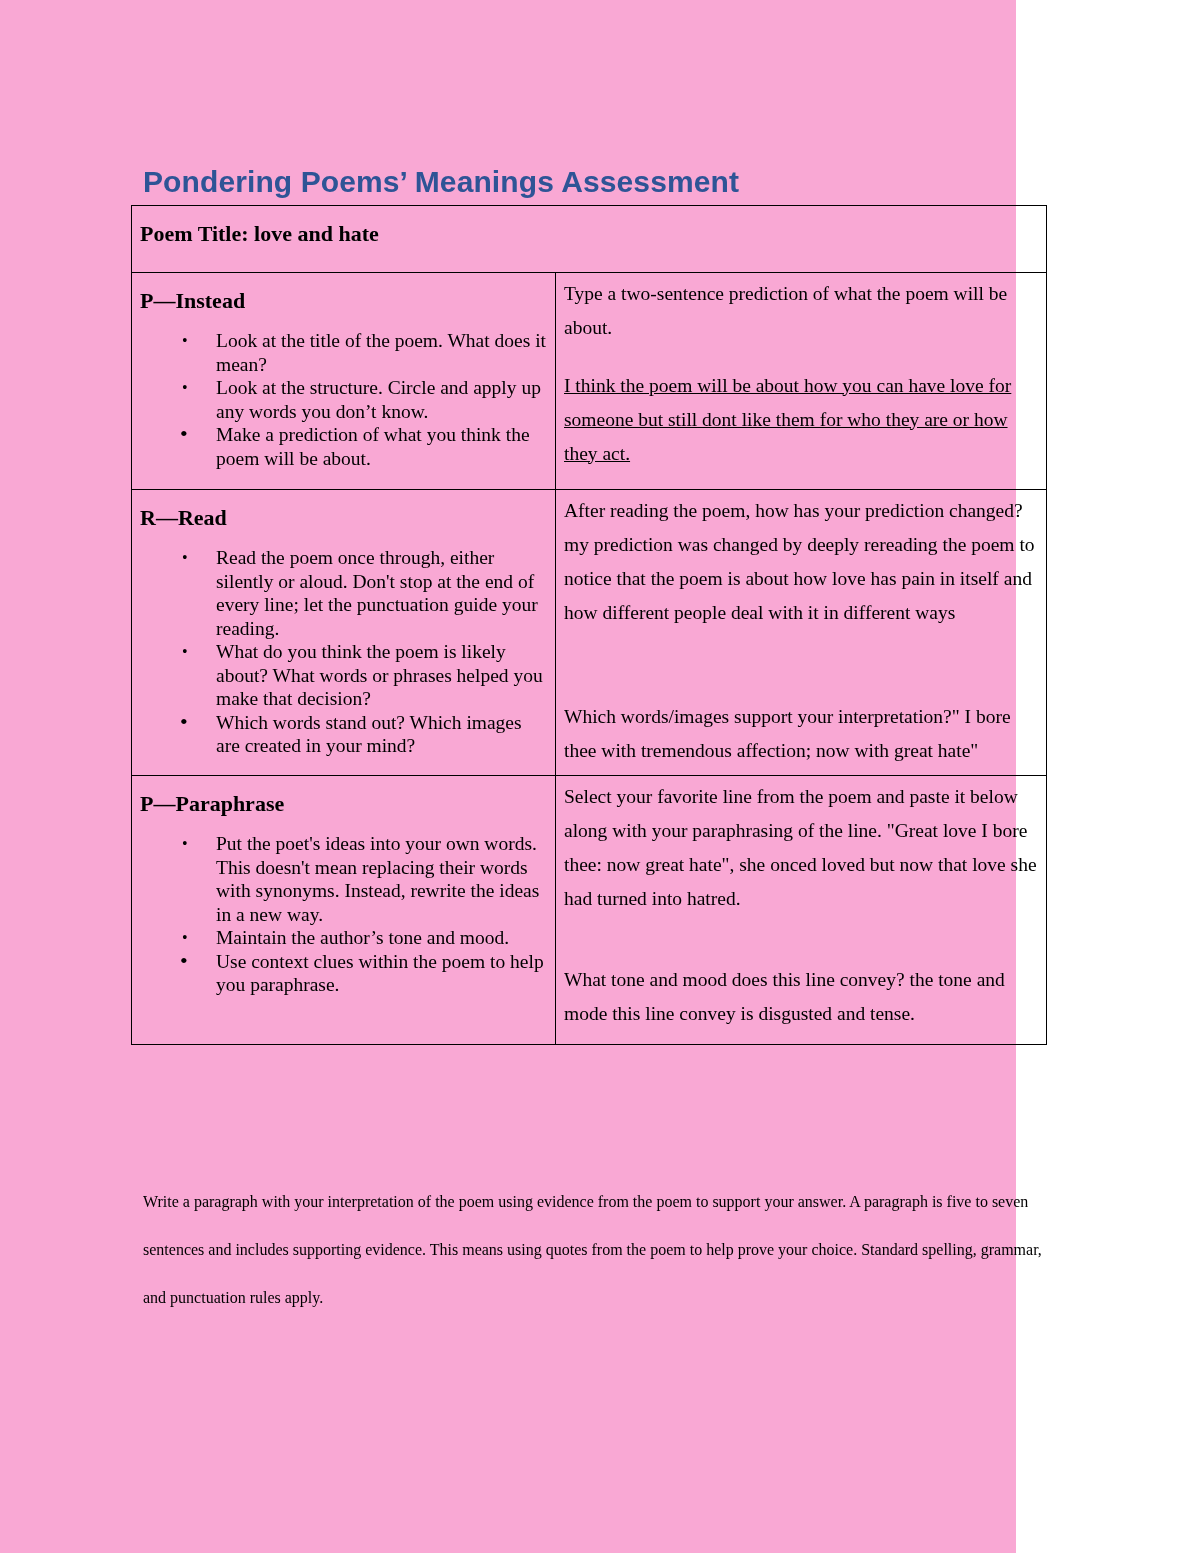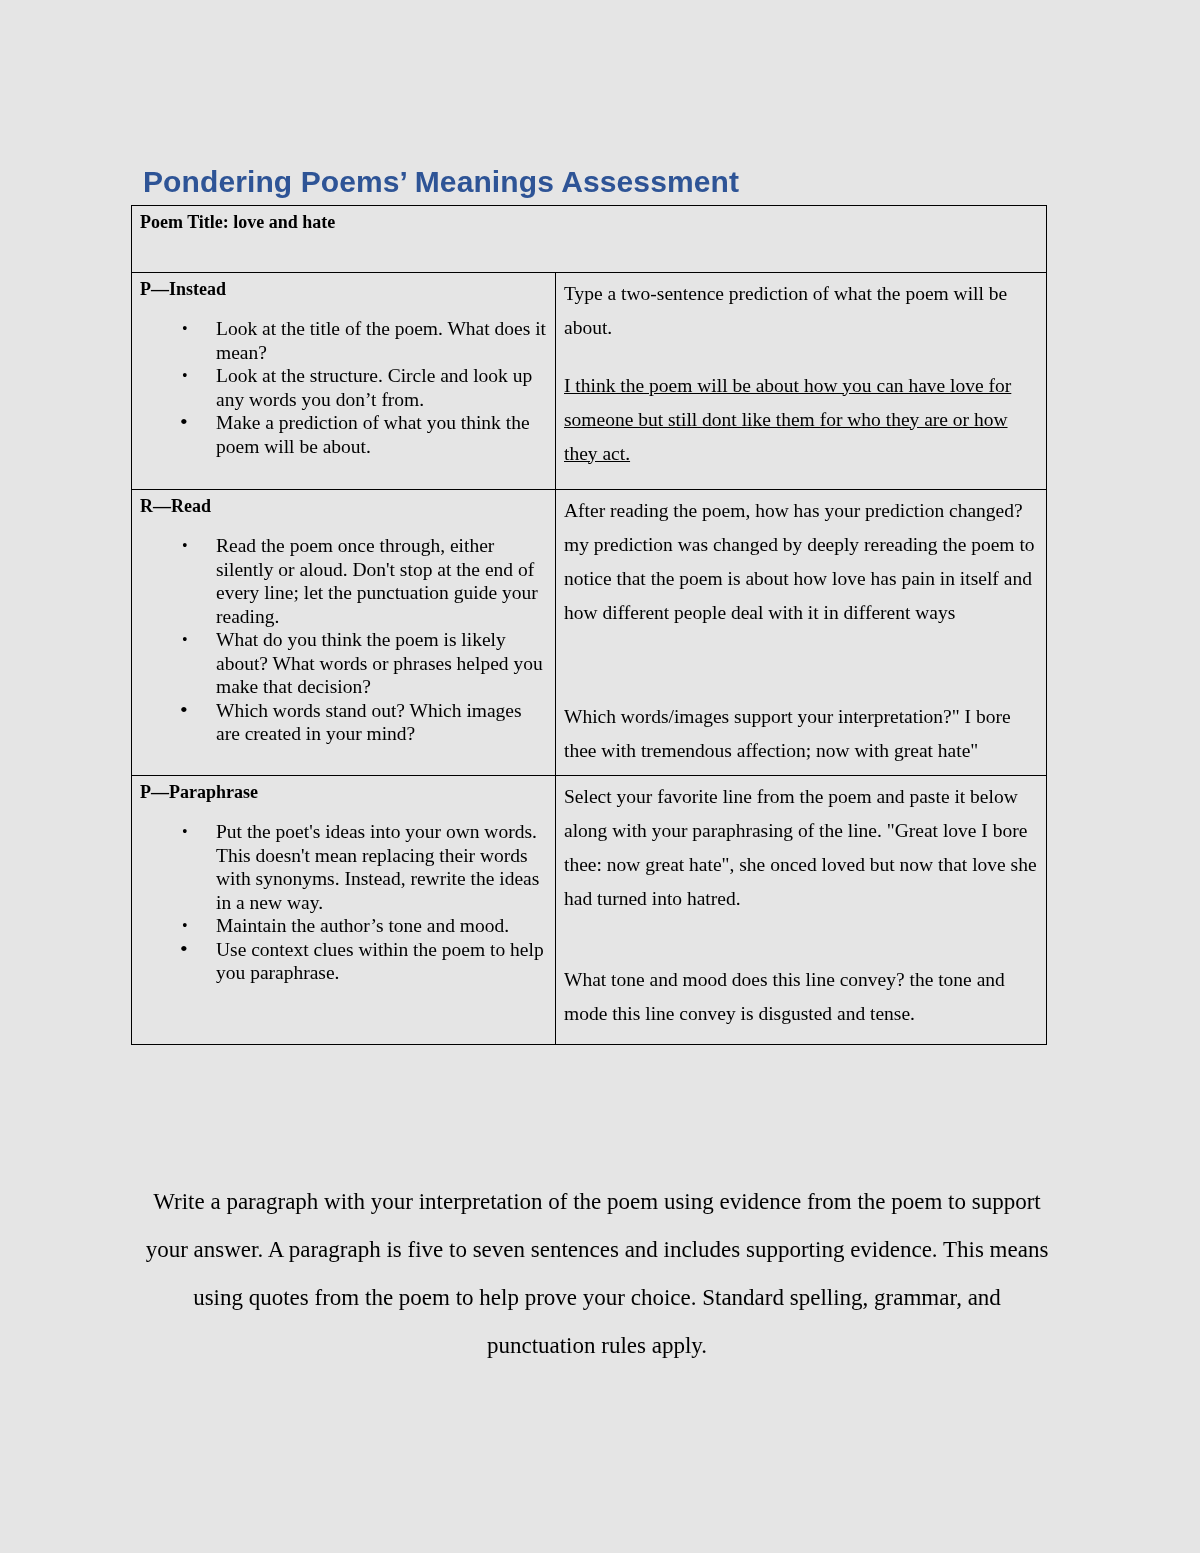--- a/index.html
+++ b/index.html
@@ -14,23 +14,23 @@
     position: relative;
     font-family: "Liberation Serif", "DejaVu Serif", serif;
     color: #000000;
     overflow: hidden;
   }
 
   .page {
     position: absolute;
     left: 0;
     top: 0;
-    width: 1200px;
+    width: 1016px;
     height: 1553px;
-    background: #e5e5e5;
+    background: #f9a8d4;
   }
 
   
   .doc-title {
     position: absolute;
     left: 143px;
     top: 163px;
     font-family: "Liberation Sans", "DejaVu Sans", sans-serif;
     font-weight: bold;
     font-size: 30px;
@@ -58,23 +58,23 @@
   }
   .col-left  { width: 424px; }
   .col-right { width: 491px; }
 
   .row-title-cell {
     height: 56px;
   }
 
   .section-head {
     font-weight: bold;
-    font-size: 18px;
+    font-size: 22px;
     line-height: 24px;
-    margin: 0 0 2px 0;
+    margin: 12px 0 2px 0;
   }
 
   ul.prompts {
     list-style: none;
     margin: 16px 0 0 0;
     padding: 0;
   }
   ul.prompts li {
     position: relative;
     padding-left: 76px;
@@ -115,23 +115,23 @@
   .cell-preview  { height: 206px; }
   .cell-read     { height: 275px; }
   .cell-para     { height: 258px; }
 
   
   .closing-paragraph {
     position: absolute;
     left: 143px;
     top: 1178px;
     width: 908px;
-    font-size: 23px;
+    font-size: 16px;
     line-height: 48px;
-    text-align: center;
+    text-align: left;
   }
 </style>
 </head>
 <body>
 
 <div class="page">
 
   <div class="doc-title">Pondering Poems’ Meanings Assessment</div>
 
   <table class="assessment-table">
@@ -150,21 +150,21 @@
       <tr>
         <td class="cell-preview">
           <div class="section-head">P—Instead</div>
           <ul class="prompts">
             <li>
               <span class="bul">•</span>
               <span>Look at the title of the poem. What does it mean?</span>
             </li>
             <li>
               <span class="bul">•</span>
-              <span>Look at the structure. Circle and look up any words you don’t from.</span>
+              <span>Look at the structure. Circle and apply up any words you don’t know.</span>
             </li>
             <li class="big-bullet">
               <span class="bul">•</span>
               <span>Make a prediction of what you think the poem will be about.</span>
             </li>
           </ul>
         </td>
         <td class="cell-preview">
           <p class="answer-block">Type a two-sentence prediction of what the poem will be about.</p>
           <p class="answer-block">I think the poem will be about how you can have love for someone but still dont like them for who they are or how they act.</p>

